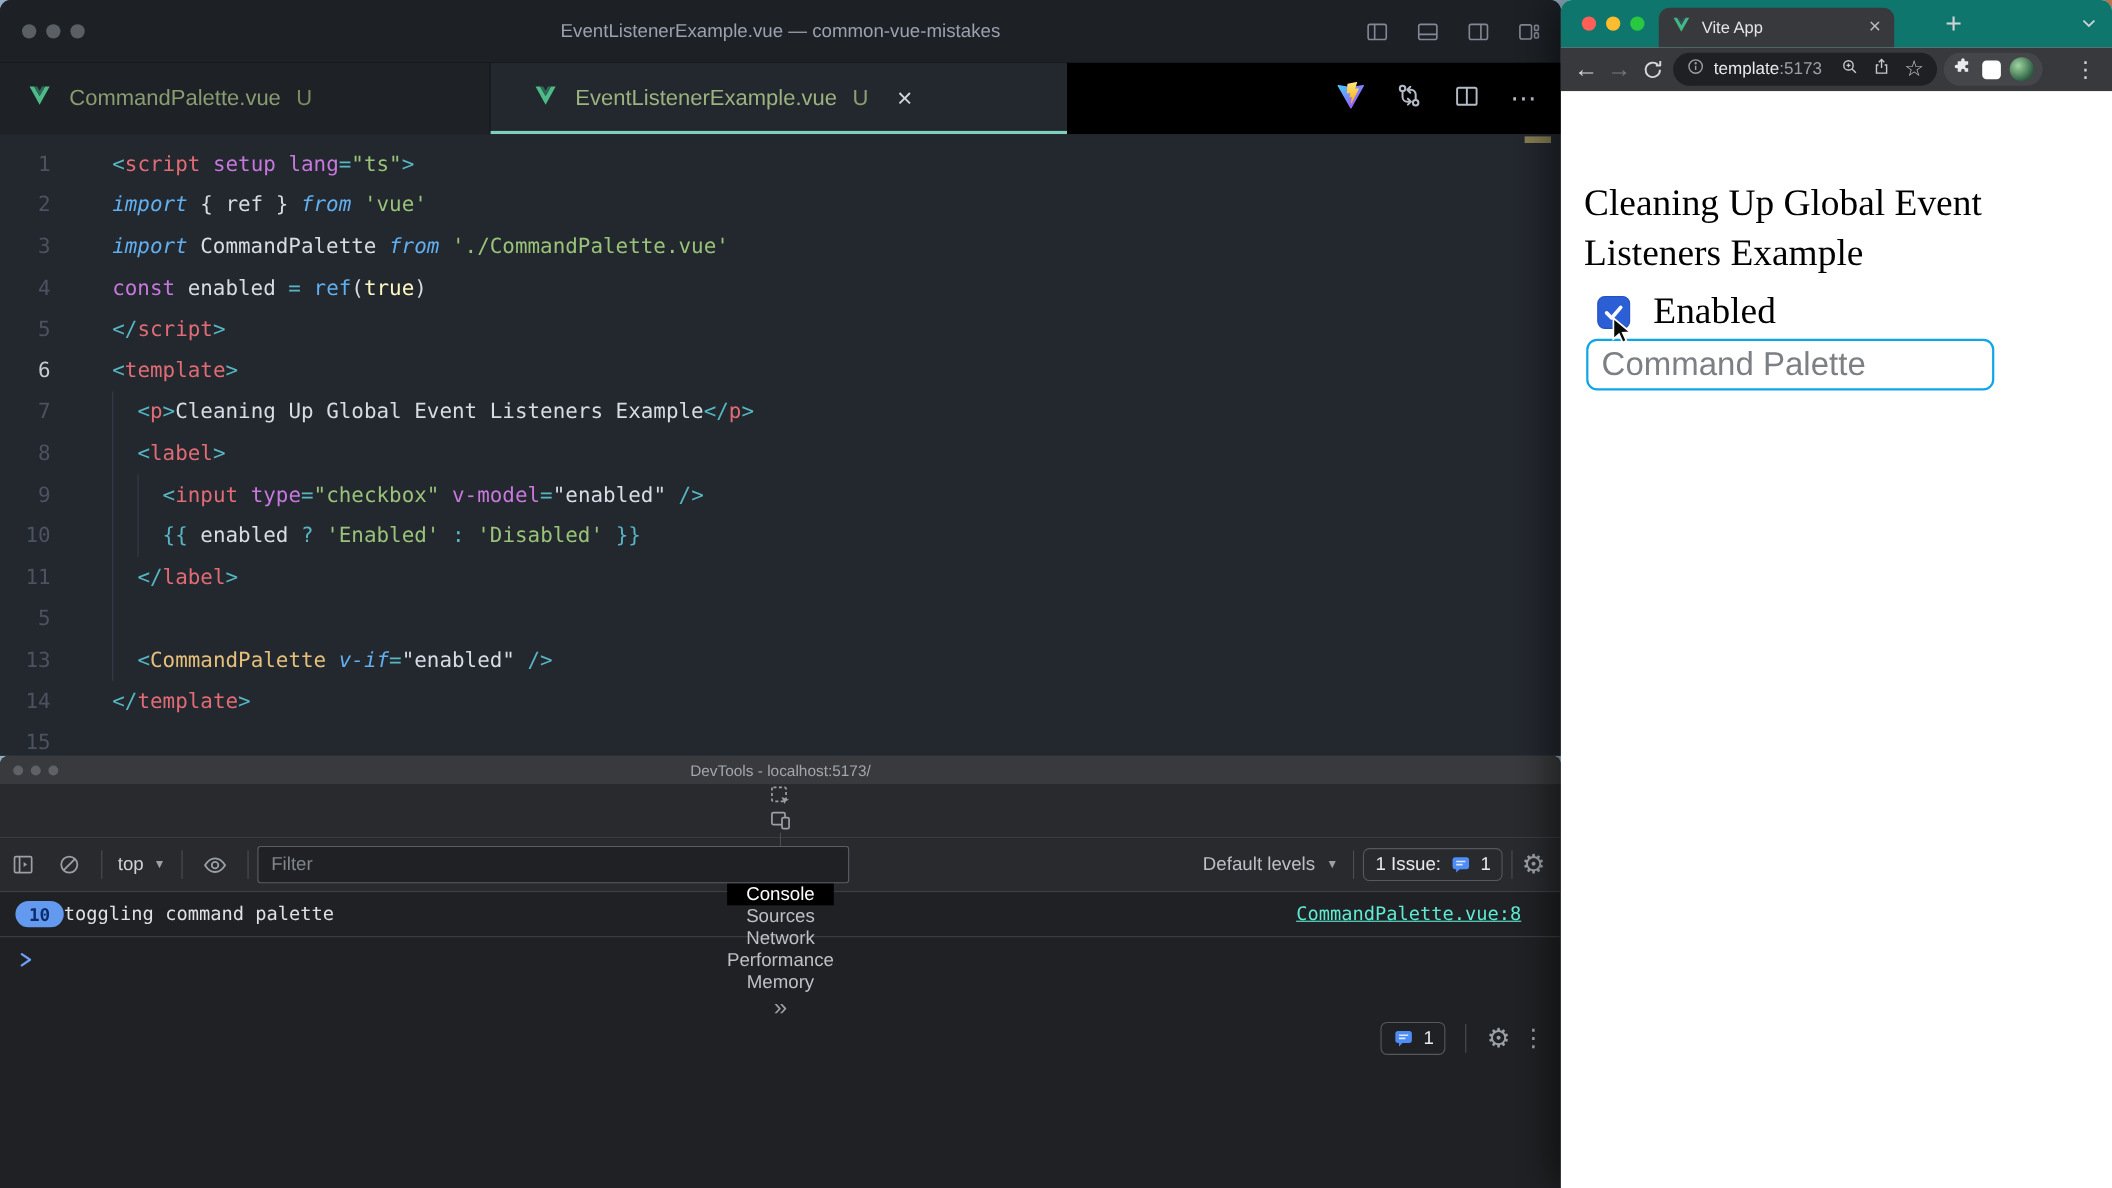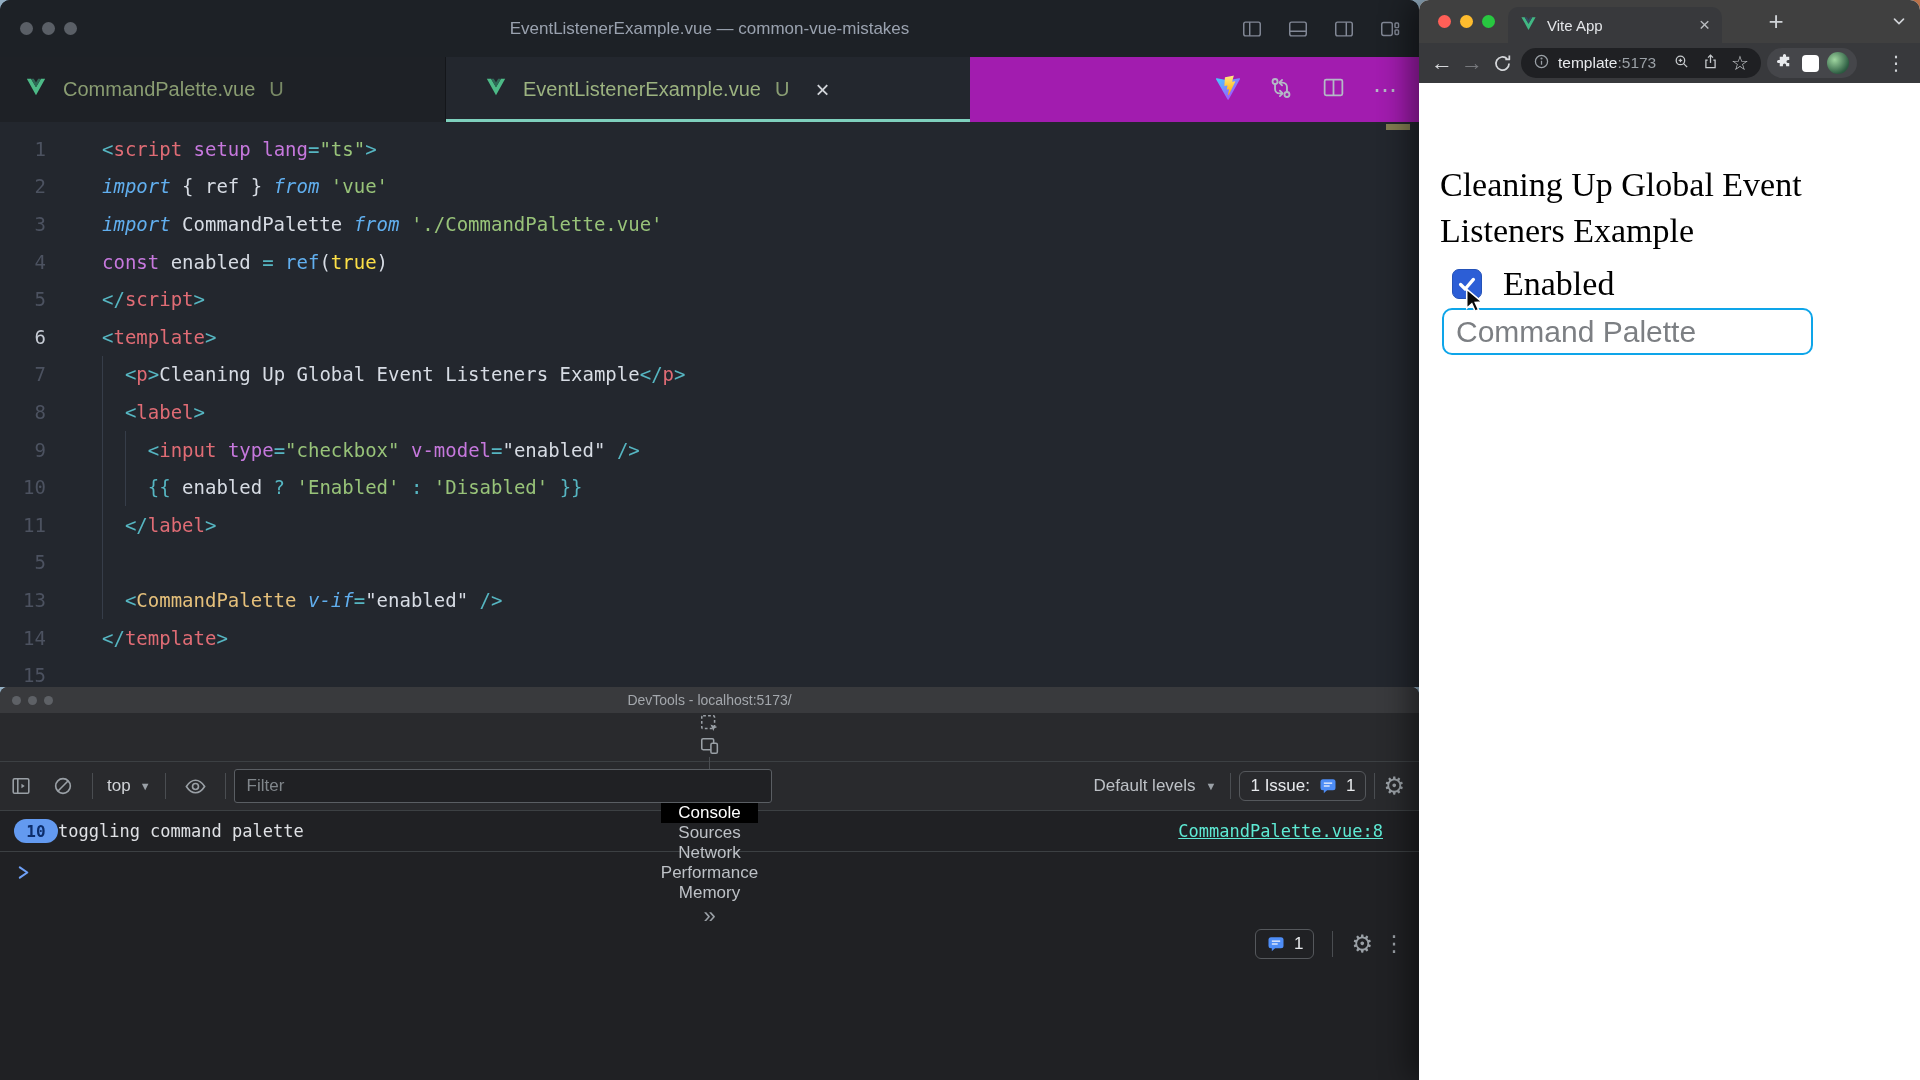--- a/index.html
+++ b/index.html
@@ -11,40 +11,40 @@
   
   .vscode{position:absolute;left:0;top:0;width:1419px;height:687px;background:#23272e;
     border-radius:10px 10px 0 0;overflow:hidden;z-index:1;}
   .vs-titlebar{position:relative;height:57px;background:#1d2126;display:flex;align-items:center;}
   .dots{display:flex;gap:9px;padding-left:20px;}
   .dot{width:13px;height:13px;border-radius:50%;background:#5a5f66;}
   .vs-title{position:absolute;left:0;right:0;text-align:center;color:#9aa2af;font-size:17px;pointer-events:none;}
   .vs-layout-icons{position:absolute;right:18px;top:0;height:57px;display:flex;align-items:center;gap:24px;}
   .vs-layout-icons svg{display:block;}
 
-  .vs-tabs{position:relative;height:65px;background:#a21caf;display:flex;align-items:stretch;}
+  .vs-tabs{position:relative;height:65px;background:#000000;display:flex;align-items:stretch;}
   .vs-tab{display:flex;align-items:center;font-size:20px;color:#93a877;position:relative;}
   .vs-tab .vue-ico{margin-right:16px;}
   .vs-tab.inactive{width:420px;background:#1e2126;border-right:1px solid #14161a;padding-left:25px;color:#8a9d72;}
   .vs-tab.active{width:485px;background:#23272e;padding-left:39px;color:#9cb380;}
   .vs-tab.active::after{content:'';position:absolute;left:0;right:0;bottom:0;height:3px;background:#7ed0bd;}
   .git-badge{margin-left:14px;opacity:.85;}
   .tab-close{margin-left:26px;color:#d2d5da;font-size:24px;line-height:1;}
   .vs-editor-actions{position:absolute;right:20px;top:0;height:65px;display:flex;align-items:center;gap:27px;}
   .more-h{color:#b4bac6;font-size:24px;letter-spacing:2px;}
 
   .vs-editor{position:absolute;left:0;right:0;top:122px;bottom:0;background:#23272e;overflow:hidden;}
   .code-line{display:flex;height:37.6px;align-items:center;font-family:"DejaVu Sans Mono",monospace;font-size:19px;white-space:pre;}
   .code-lines{padding-top:8px;}
   .line-num{width:46px;text-align:right;color:#4c5260;flex:none;}
   .line-num.active{color:#c6cbd4;}
   .line-text{margin-left:56px;}
   .tk-p{color:#56b6c2}.tk-t{color:#e06c75}.tk-a{color:#c678dd}
   .tk-k{color:#61afef;font-style:italic}.tk-s{color:#98c379}
-  .tk-w{color:#d7dce4}.tk-c{color:#e5c07b}.tk-f{color:#61afef}.tk-b{color:#fde047}
+  .tk-w{color:#d7dce4}.tk-c{color:#e5c07b}.tk-f{color:#61afef}.tk-b{color:#fef9c3}
   .indent-guide{position:absolute;width:1px;background:#363d49;}
   .guide-1{left:102px;top:234px;height:263px;}
   .guide-2{left:125px;top:309px;height:75px;}
   .ruler-marker{position:absolute;left:1386px;top:124px;width:24px;height:6px;background:#837d52;}
 
   
   .devtools{position:absolute;left:0;top:687px;width:1419px;height:393px;background:#202124;
     border-radius:8px 8px 0 0;overflow:hidden;z-index:2;}
   .dt-titlebar{position:relative;height:26px;background:#393a3d;display:flex;align-items:center;}
   .dt-dots{display:flex;gap:7px;padding-left:12px;}
@@ -74,21 +74,21 @@
   .console-msg{height:40px;display:flex;align-items:center;border-bottom:1px solid #3c4043;padding-left:14px;}
   .repeat-badge{min-width:36px;height:24px;border-radius:12px;background:#639af0;color:#0c2d6b;
     font-family:"DejaVu Sans Mono",monospace;font-size:16px;font-weight:bold;display:flex;align-items:center;justify-content:center;padding:0 4px;}
   .msg-text{color:#dfe1e5;font-family:"DejaVu Sans Mono",monospace;font-size:17px;}
   .src-link{margin-left:auto;margin-right:36px;color:#5eead4;font-family:"DejaVu Sans Mono",monospace;font-size:17px;text-decoration:underline;}
   .console-prompt{height:40px;display:flex;align-items:center;padding-left:17px;}
 
   
   .chrome{position:absolute;left:1419px;top:0;width:501px;height:1080px;z-index:3;
     border-radius:10px 10px 0 0;overflow:hidden;box-shadow:-10px 0 30px rgba(0,0,0,.45);background:#fff;}
-  .cr-tabstrip{position:relative;height:43px;background:#404040;}
+  .cr-tabstrip{position:relative;height:43px;background:#0f766e;}
   .cr-lights{position:absolute;left:19px;top:15px;display:flex;gap:9px;}
   .light{width:13px;height:13px;border-radius:50%;}
   .light.red{background:#ff5f57}.light.yellow{background:#febc2e}.light.green{background:#28c840}
   .cr-tab{position:absolute;left:89px;top:7px;width:214px;height:36px;background:#38393c;
     border-radius:10px 10px 0 0;display:flex;align-items:center;padding:0 12px;box-sizing:border-box;}
   .cr-tab-title{margin-left:10px;color:#e3e5e8;font-size:15px;flex:1;}
   .cr-tab-close{color:#b9bcbf;font-size:19px;}
   .cr-newtab{position:absolute;left:342px;top:4px;width:30px;height:34px;color:#cfd2d6;font-size:26px;
     display:flex;align-items:center;justify-content:center;}
   .cr-tabsearch{position:absolute;right:12px;top:12px;}

